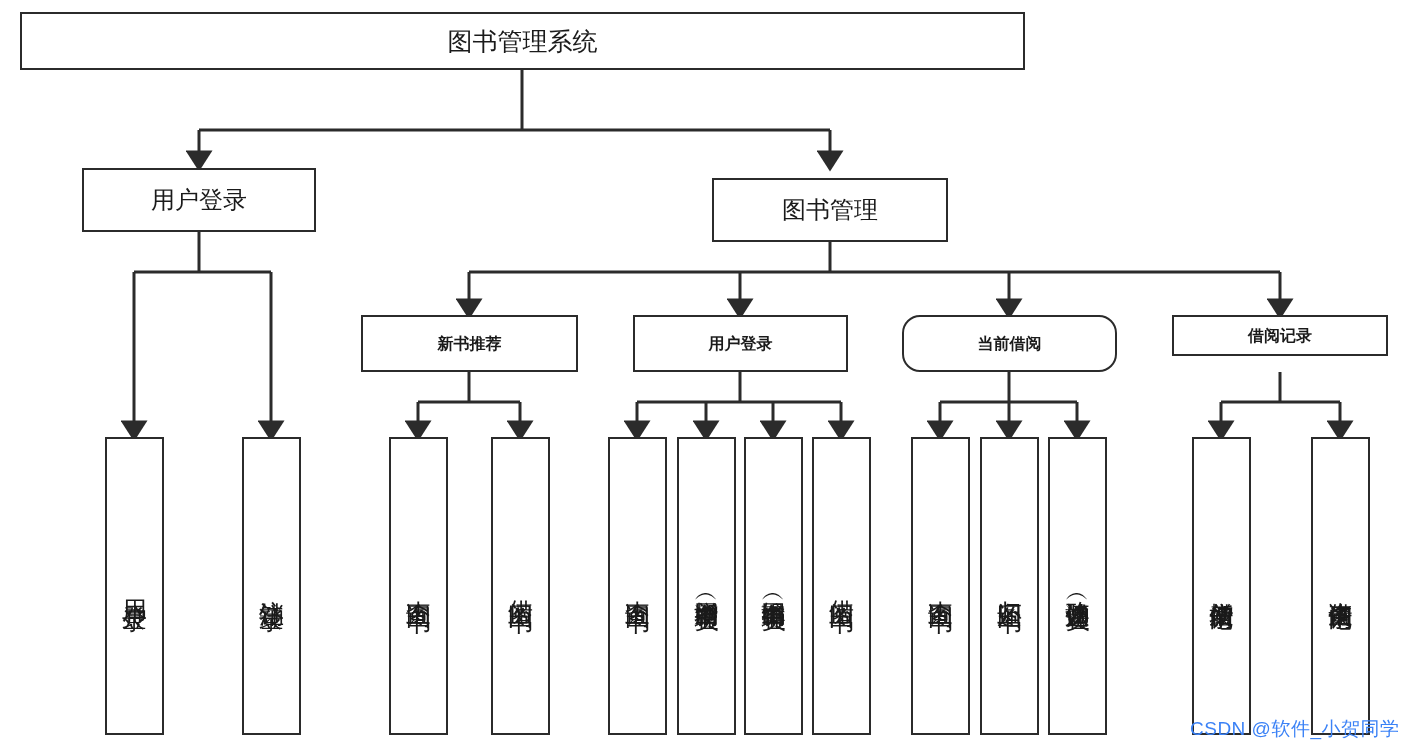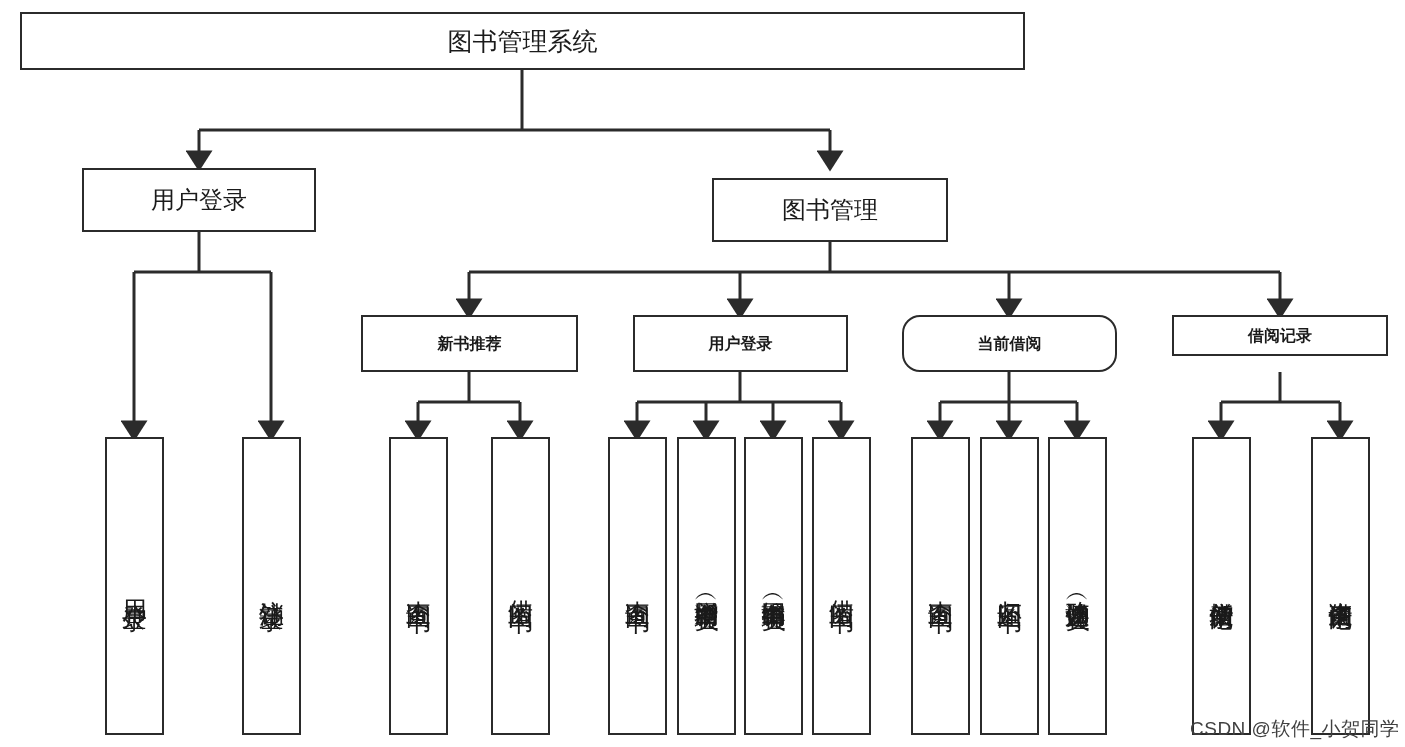--- a/index.html
+++ b/index.html
@@ -57,21 +57,21 @@
     line-height: 1.0;
     letter-spacing: 3px;
     white-space: nowrap;
   }
   .node.leaf.long .label {
     font-size: 24px;
     letter-spacing: 1px;
   }
   .watermark {
     position: absolute;
-    color: #404040;
+    color: #3b82f6;
     font-size: 19px;
     white-space: nowrap;
     letter-spacing: 0.5px;
   }
 </style>
 </head>
 <body>
 
 <div id="diagram">
 

